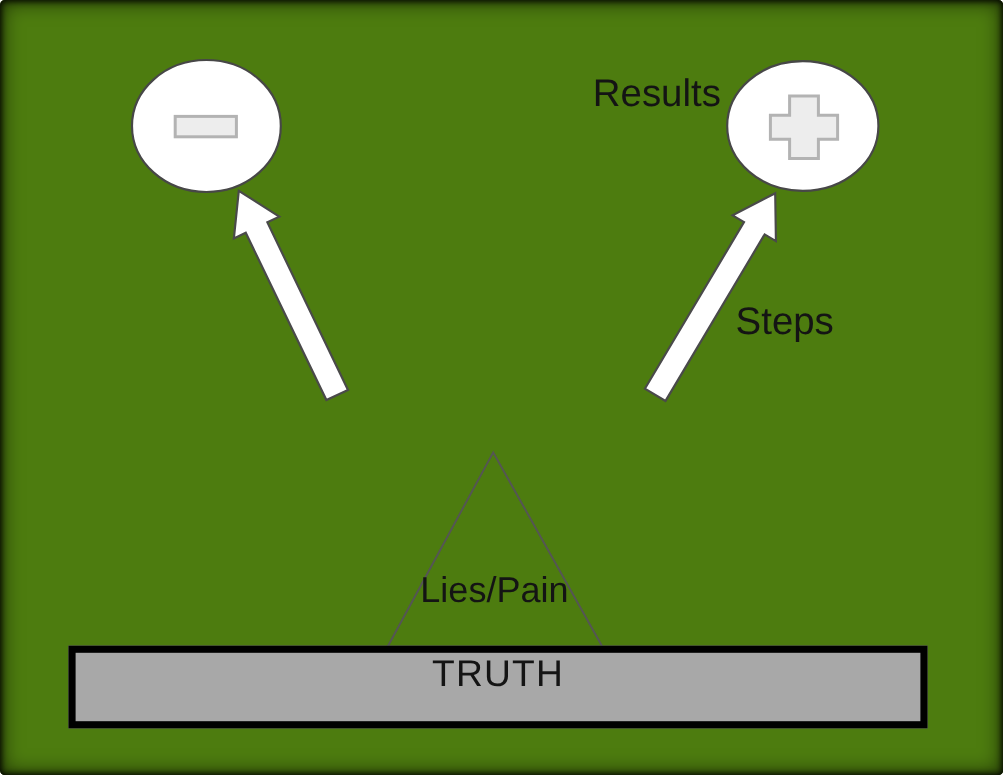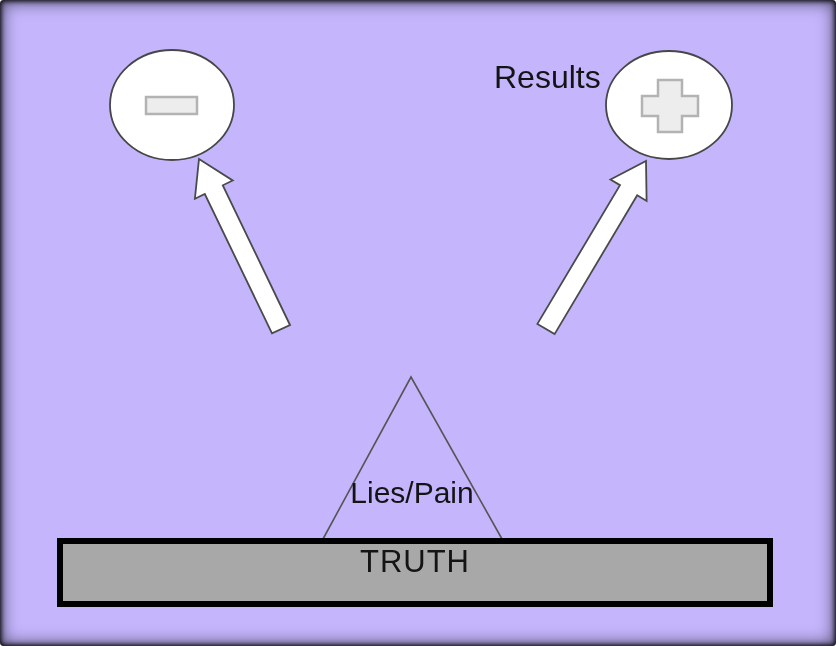--- a/index.html
+++ b/index.html
@@ -5,21 +5,21 @@
   html, body {
     margin: 0;
     padding: 0;
     background: #ffffff;
     font-family: "Liberation Sans", sans-serif;
   }
   .stage {
     position: relative;
     width: 836px;
     height: 646px;
-    background: #c4b5fd;
+    background: #4d7c0f;
     overflow: hidden;
     border-radius: 4px;
     box-shadow: inset 0 0 5px 1px #000000,
                 inset 0 0 16px 3px rgba(0,0,0,0.55);
   }
   .shapes {
     position: absolute;
     left: 0;
     top: 0;
     width: 836px;
@@ -93,20 +93,21 @@
 
     <path d="M290,325 L222.8,185.3 L232.7,180.5 L199,159 L194.9,198.7 L204.8,194 L272,333.3 Z" fill="#ffffff" stroke="#4a4a4a" stroke-width="1.8" stroke-linejoin="miter"></path>
 
     <path d="M537.4,323.9 L620,185.1 L610.5,179.5 L646,161 L646.6,200.9 L637.2,195.3 L554.6,334.1 Z" fill="#ffffff" stroke="#4a4a4a" stroke-width="1.8" stroke-linejoin="miter"></path>
 
     <path d="M323,539 L411,377 L502,539" fill="none" stroke="#555555" stroke-width="1.6"></path>
   </svg>
 
   <div class="label results-label">Results</div>
 
+  <div class="label steps-label">Steps</div>
 
 
   <div class="label lies-pain-label">Lies/Pain</div>
 
   <div class="truth-bar">
     <span>TRUTH</span>
   </div>
 
 </div>
 

